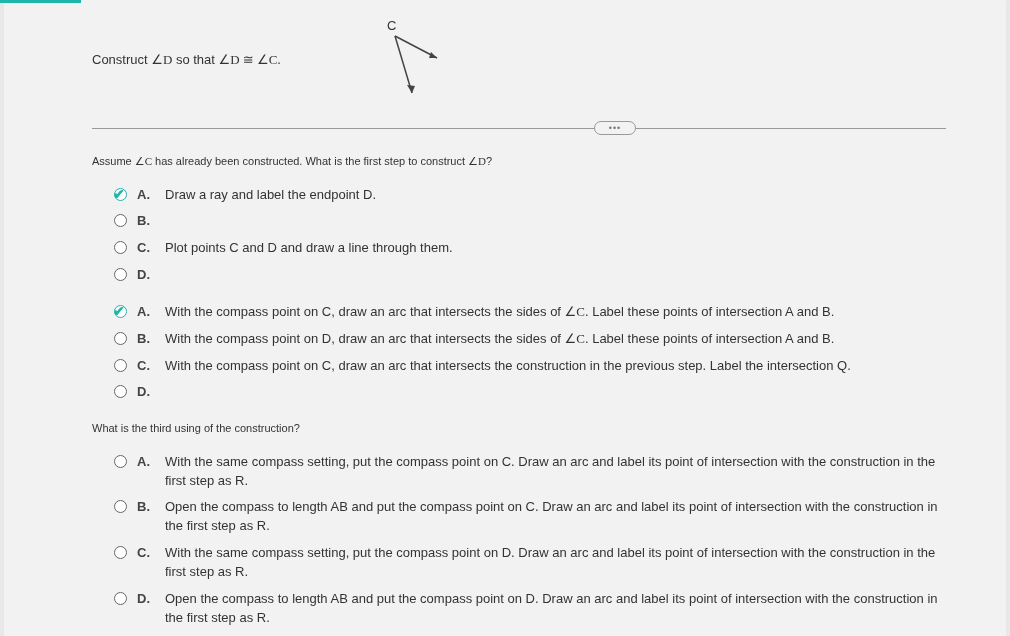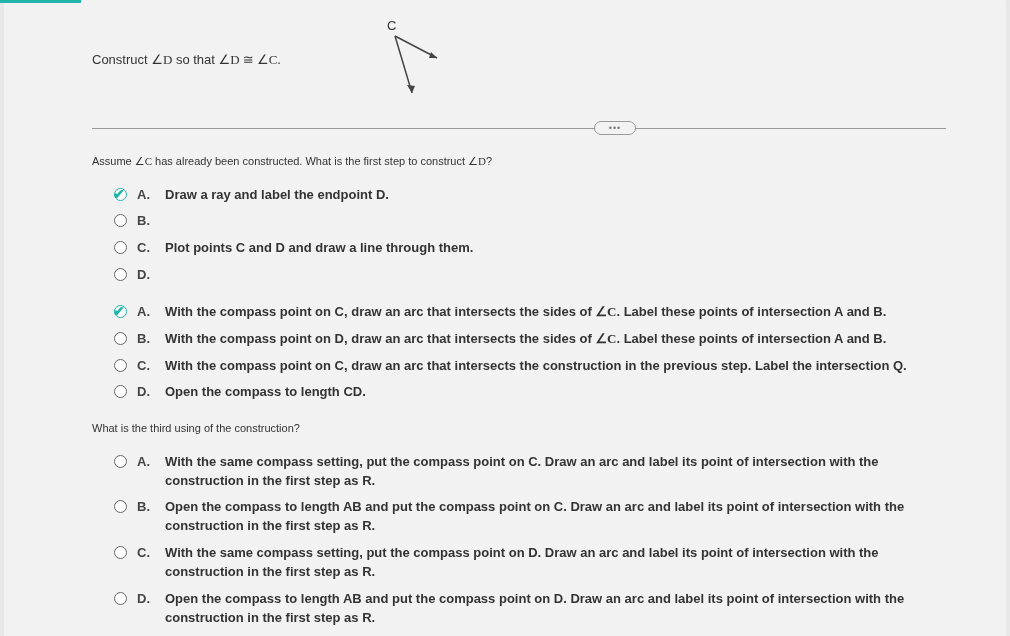--- a/index.html
+++ b/index.html
@@ -113,21 +113,20 @@
       color: #1fb5a8;
       font-weight: bold;
     }
     .opt-label {
       font-weight: bold;
       color: #444;
       min-width: 18px;
     }
     .opt-text {
       color: #333;
-      font-weight: bold;
     }
   </style>
 </head>
 <body>
 
 <div class="top-bar"></div>
 
 <div class="main-content">
 
   <div class="problem-header">
@@ -188,21 +187,20 @@
         <span class="opt-text"><span>With the compass point on D, draw an arc that intersects the sides of </span><span class="angle-sym">∠C</span><span>. Label these points of intersection A and B.</span></span>
       </div>
     <div class="option">
         <div class="radio"></div>
         <span class="opt-label">C.</span>
         <span class="opt-text">With the compass point on C, draw an arc that intersects the construction in the previous step. Label the intersection Q.</span>
       </div>
     <div class="option">
         <div class="radio"></div>
         <span class="opt-label">D.</span>
-        <span class="opt-text">Open the compass to length CD.</span>
       </div>
   </div>
 
   <div class="question-text">What is the third using of the construction?</div>
   <div class="options">
     <div class="option">
         <div class="radio"></div>
         <span class="opt-label">A.</span>
         <span class="opt-text">With the same compass setting, put the compass point on C. Draw an arc and label its point of intersection with the construction in the first step as R.</span>
       </div>

